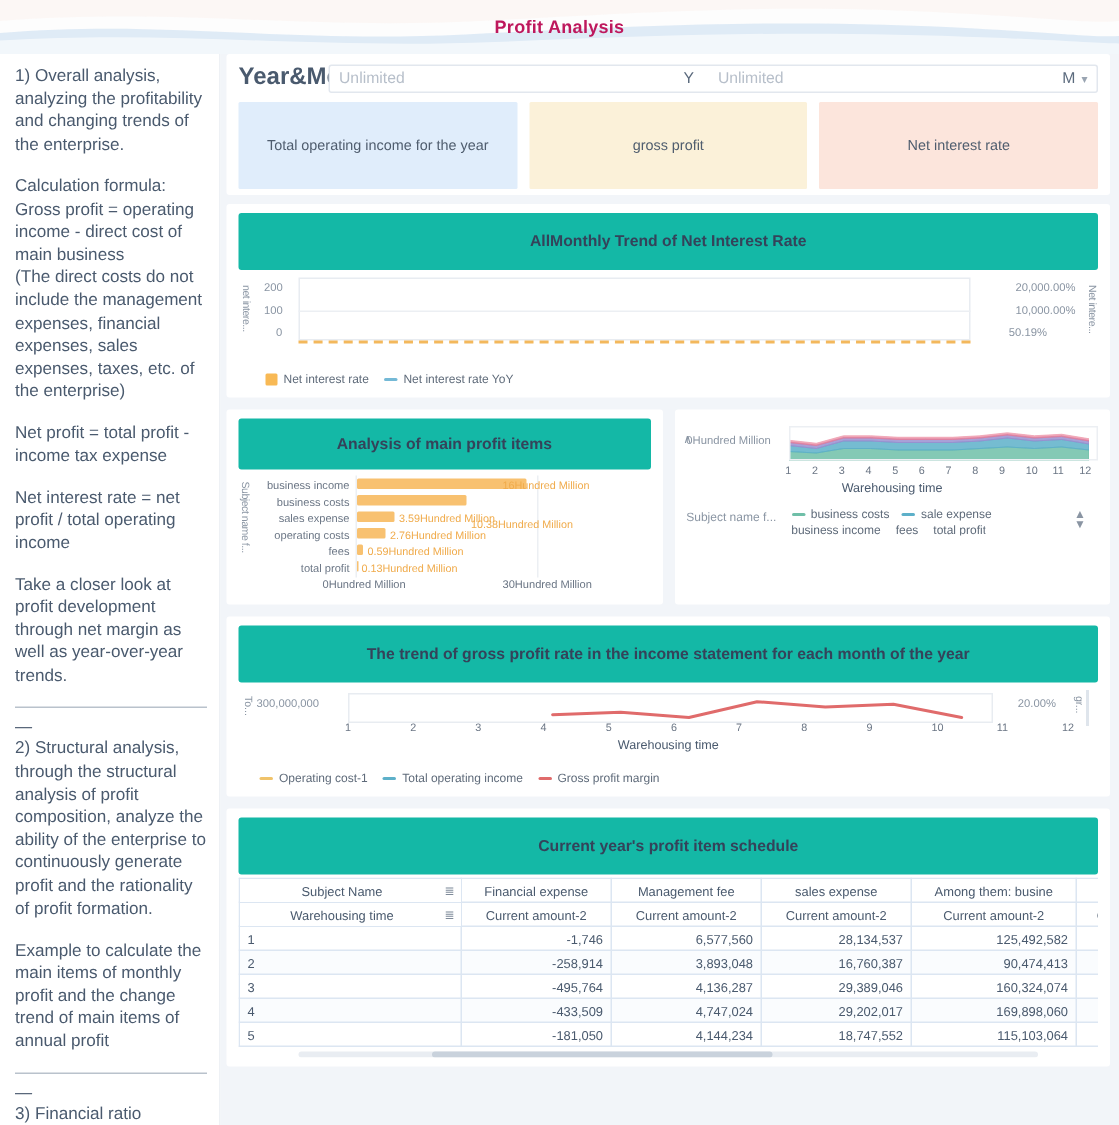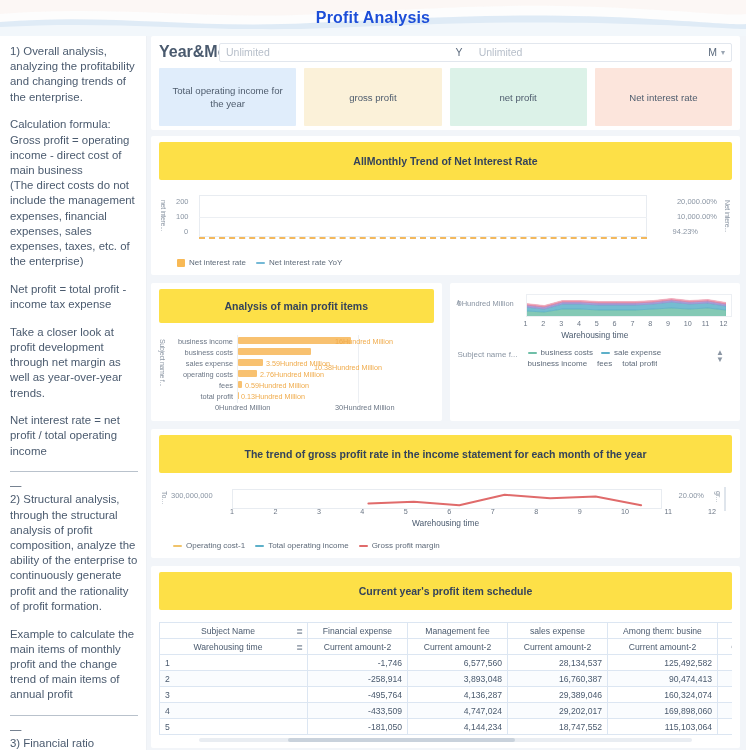--- a/index.html
+++ b/index.html
@@ -15,21 +15,21 @@
   
   .header {
     position: relative; height: 36px; width: 100%;
     background: #fdfdfd;
     overflow: hidden;
   }
   .header .wave { position: absolute; left: 0; top: 0; width: 100%; height: 36px; }
   .header-title {
     position: relative; z-index: 3;
     text-align: center; line-height: 36px;
-    font-size: 16px; font-weight: bold; color: #1d4ed8;
+    font-size: 12px; font-weight: bold; color: #be185d;
     letter-spacing: .2px;
   }
 
   
   .body-wrap { display: flex; height: 714px; width: 746px; }
 
   
   .sidebar {
     width: 147px; flex: 0 0 147px;
     background: #ffffff;
@@ -81,23 +81,23 @@
   .kpi {
     flex: 1 1 0; height: 58px;
     display: flex; align-items: center; justify-content: center;
     text-align: center; padding: 0 10px;
     font-size: 9.6px; color: #4f5d6e; line-height: 13px;
     border-radius: 1px;
   }
 
   
   .chart-title-bar {
-    background: #fde047; border-radius: 2px;
+    background: #14b8a6; border-radius: 2px;
     text-align: center; font-size: 10.5px; font-weight: bold;
-    color: #34435a; padding: 13px 4px; margin-bottom: 12px;
+    color: #34435a; padding: 13px 4px; margin-bottom: 2px;
   }
   .chart-title-bar.sm { padding: 11px 4px; }
 
   .nir-chart { position: relative; height: 62px; margin: 2px 0 0 0; }
   .axis-v-label {
     position: absolute; font-size: 7px; color: #8a95a3;
     writing-mode: vertical-rl; text-orientation: mixed;
     letter-spacing: -.3px;
   }
   .tick { position: absolute; font-size: 7.5px; color: #8a95a3; }
@@ -162,22 +162,22 @@
     <div class="header-title">Profit Analysis</div>
   </div>
 
   <div class="body-wrap">
 
     <div class="sidebar">
       <div class="side-p">1) Overall analysis, analyzing the profitability and changing trends of the enterprise.</div>
       <div class="side-p">Calculation formula: Gross profit = operating income - direct cost of main business
 (The direct costs do not include the management expenses, financial expenses, sales expenses, taxes, etc. of the enterprise)</div>
       <div class="side-p">Net profit = total profit - income tax expense</div>
+      <div class="side-p">Net interest rate = net profit / total operating income</div>
       <div class="side-p">Take a closer look at profit development through net margin as well as year-over-year trends.</div>
-      <div class="side-p">Net interest rate = net profit / total operating income</div>
       <hr class="side-rule">
       <div class="side-dash">—</div>
       <div class="side-p">2) Structural analysis, through the structural analysis of profit composition, analyze the ability of the enterprise to continuously generate profit and the rationality of profit formation.</div>
       <div class="side-p">Example to calculate the main items of monthly profit and the change trend of main items of annual profit</div>
       <hr class="side-rule">
       <div class="side-dash">—</div>
       <div class="side-p">3) Financial ratio analysis, calculate the annual trend of gross profit margin to check the change of cost of</div>
     </div>
 
     <div class="main">
@@ -202,42 +202,39 @@
           </div>
         </div>
 
         <div class="kpi-row">
           <div class="kpi" id="kpi0" style="background: rgb(224, 237, 251);">
             <span>Total operating income for the year</span>
           </div>
           <div class="kpi" id="kpi1" style="background: rgb(251, 241, 217);">
             <span>gross profit</span>
           </div>
-          <div class="kpi" id="kpi2" style="background: rgb(220, 242, 232);">
-            <span>net profit</span>
-          </div>
           <div class="kpi" id="kpi3" style="background: rgb(252, 229, 220);">
             <span>Net interest rate</span>
           </div>
         </div>
       </div>
 
       <div class="panel">
         <div class="chart-title-bar">AllMonthly Trend of Net Interest Rate</div>
         <div class="nir-chart" id="nirChart">
           <div class="axis-v-label" style="left:1px;top:8px;height:44px;">net intere...</div>
           <div class="axis-v-label" style="right:1px;top:8px;height:44px;">Net intere...</div>
 
           <div class="tick" style="left:17px;top:5px;">200</div>
           <div class="tick" style="left:17px;top:20px;">100</div>
           <div class="tick" style="left:25px;top:35px;">0</div>
 
           <div class="tick" style="right:15px;top:5px;">20,000.00%</div>
           <div class="tick" style="right:15px;top:20px;">10,000.00%</div>
-          <div class="tick" style="right:34px;top:35px;">94.23%</div>
+          <div class="tick" style="right:34px;top:35px;">50.19%</div>
 
           <div class="plot-box" style="left:40px;right:85px;top:3px;height:42px;"></div>
           <div class="gridline" style="left:40px;right:85px;top:25px;"></div>
           <div class="dashline" style="left:40px;right:85px;top:45px;"></div>
         </div>
         <div class="legend">
           <span class="legend-item">
             <i class="sw-box" style="background:#f8b955"></i>
             <span>Net interest rate</span>
           </span>

